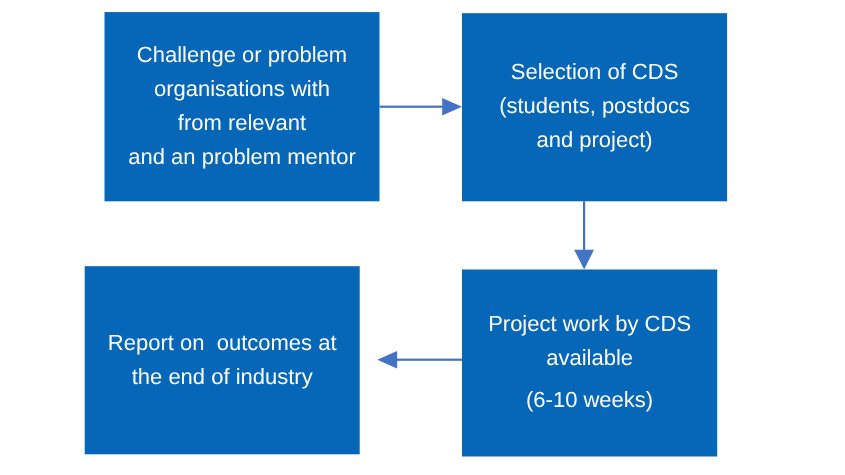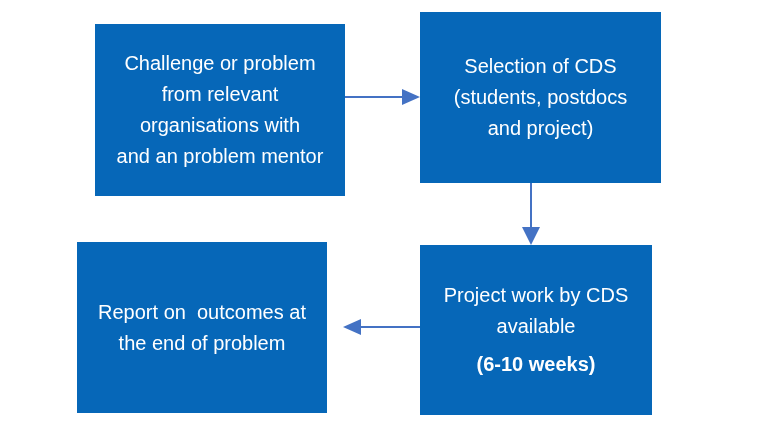--- a/index.html
+++ b/index.html
@@ -20,23 +20,23 @@
     color: #ffffff;
     display: flex;
     flex-direction: column;
     justify-content: center;
     align-items: center;
     text-align: center;
     font-size: 20px;
     line-height: 31px;
   }
   .node .line { white-space: pre-wrap; }
-  .para-gap { margin-top: 7px; font-weight: bold; }
+  .para-gap { margin-top: 7px; }
 
-  #node-challenge { left: 95px;  top: 24px;  width: 250px; height: 172px; }
+  #node-challenge { left: 95px;  top: 11px;  width: 250px; height: 172px; }
   #node-selection { left: 420px; top: 12px;  width: 241px; height: 171px; }
   #node-project   { left: 420px; top: 245px; width: 232px; height: 170px; }
   #node-report    { left: 77px;  top: 242px; width: 250px; height: 171px; }
 
   .arrow { position: absolute; }
   .shaft { position: absolute; background: #4472c4; }
   .head  { position: absolute; width: 0; height: 0; }
 
   
   #arrow-1 { left: 345px; top: 89px; width: 75px; height: 16px; }
@@ -62,40 +62,40 @@
     border-bottom: 8px solid transparent;
     border-right: 18px solid #4472c4; }
 </style>
 </head>
 <body>
 
 <div class="canvas">
 
   <div class="node" id="node-challenge">
     <div class="line">Challenge or problem</div>
+    <div class="line">organisations with</div>
     <div class="line">from relevant</div>
-    <div class="line">organisations with</div>
     <div class="line">and an problem mentor</div>
   </div>
 
   <div class="node" id="node-selection">
     <div class="line">Selection of CDS</div>
     <div class="line">(students, postdocs</div>
     <div class="line">and project)</div>
   </div>
 
   <div class="node" id="node-project">
     <div class="line">Project work by CDS</div>
     <div class="line">available</div>
     <div class="line para-gap">(6-10 weeks)</div>
   </div>
 
   <div class="node" id="node-report">
     <div class="line">Report on  outcomes at</div>
-    <div class="line">the end of problem</div>
+    <div class="line">the end of industry</div>
   </div>
 
   <div class="arrow" id="arrow-1">
     <div class="shaft"></div>
     <div class="head"></div>
   </div>
 
   <div class="arrow" id="arrow-2">
     <div class="shaft"></div>
     <div class="head"></div>

